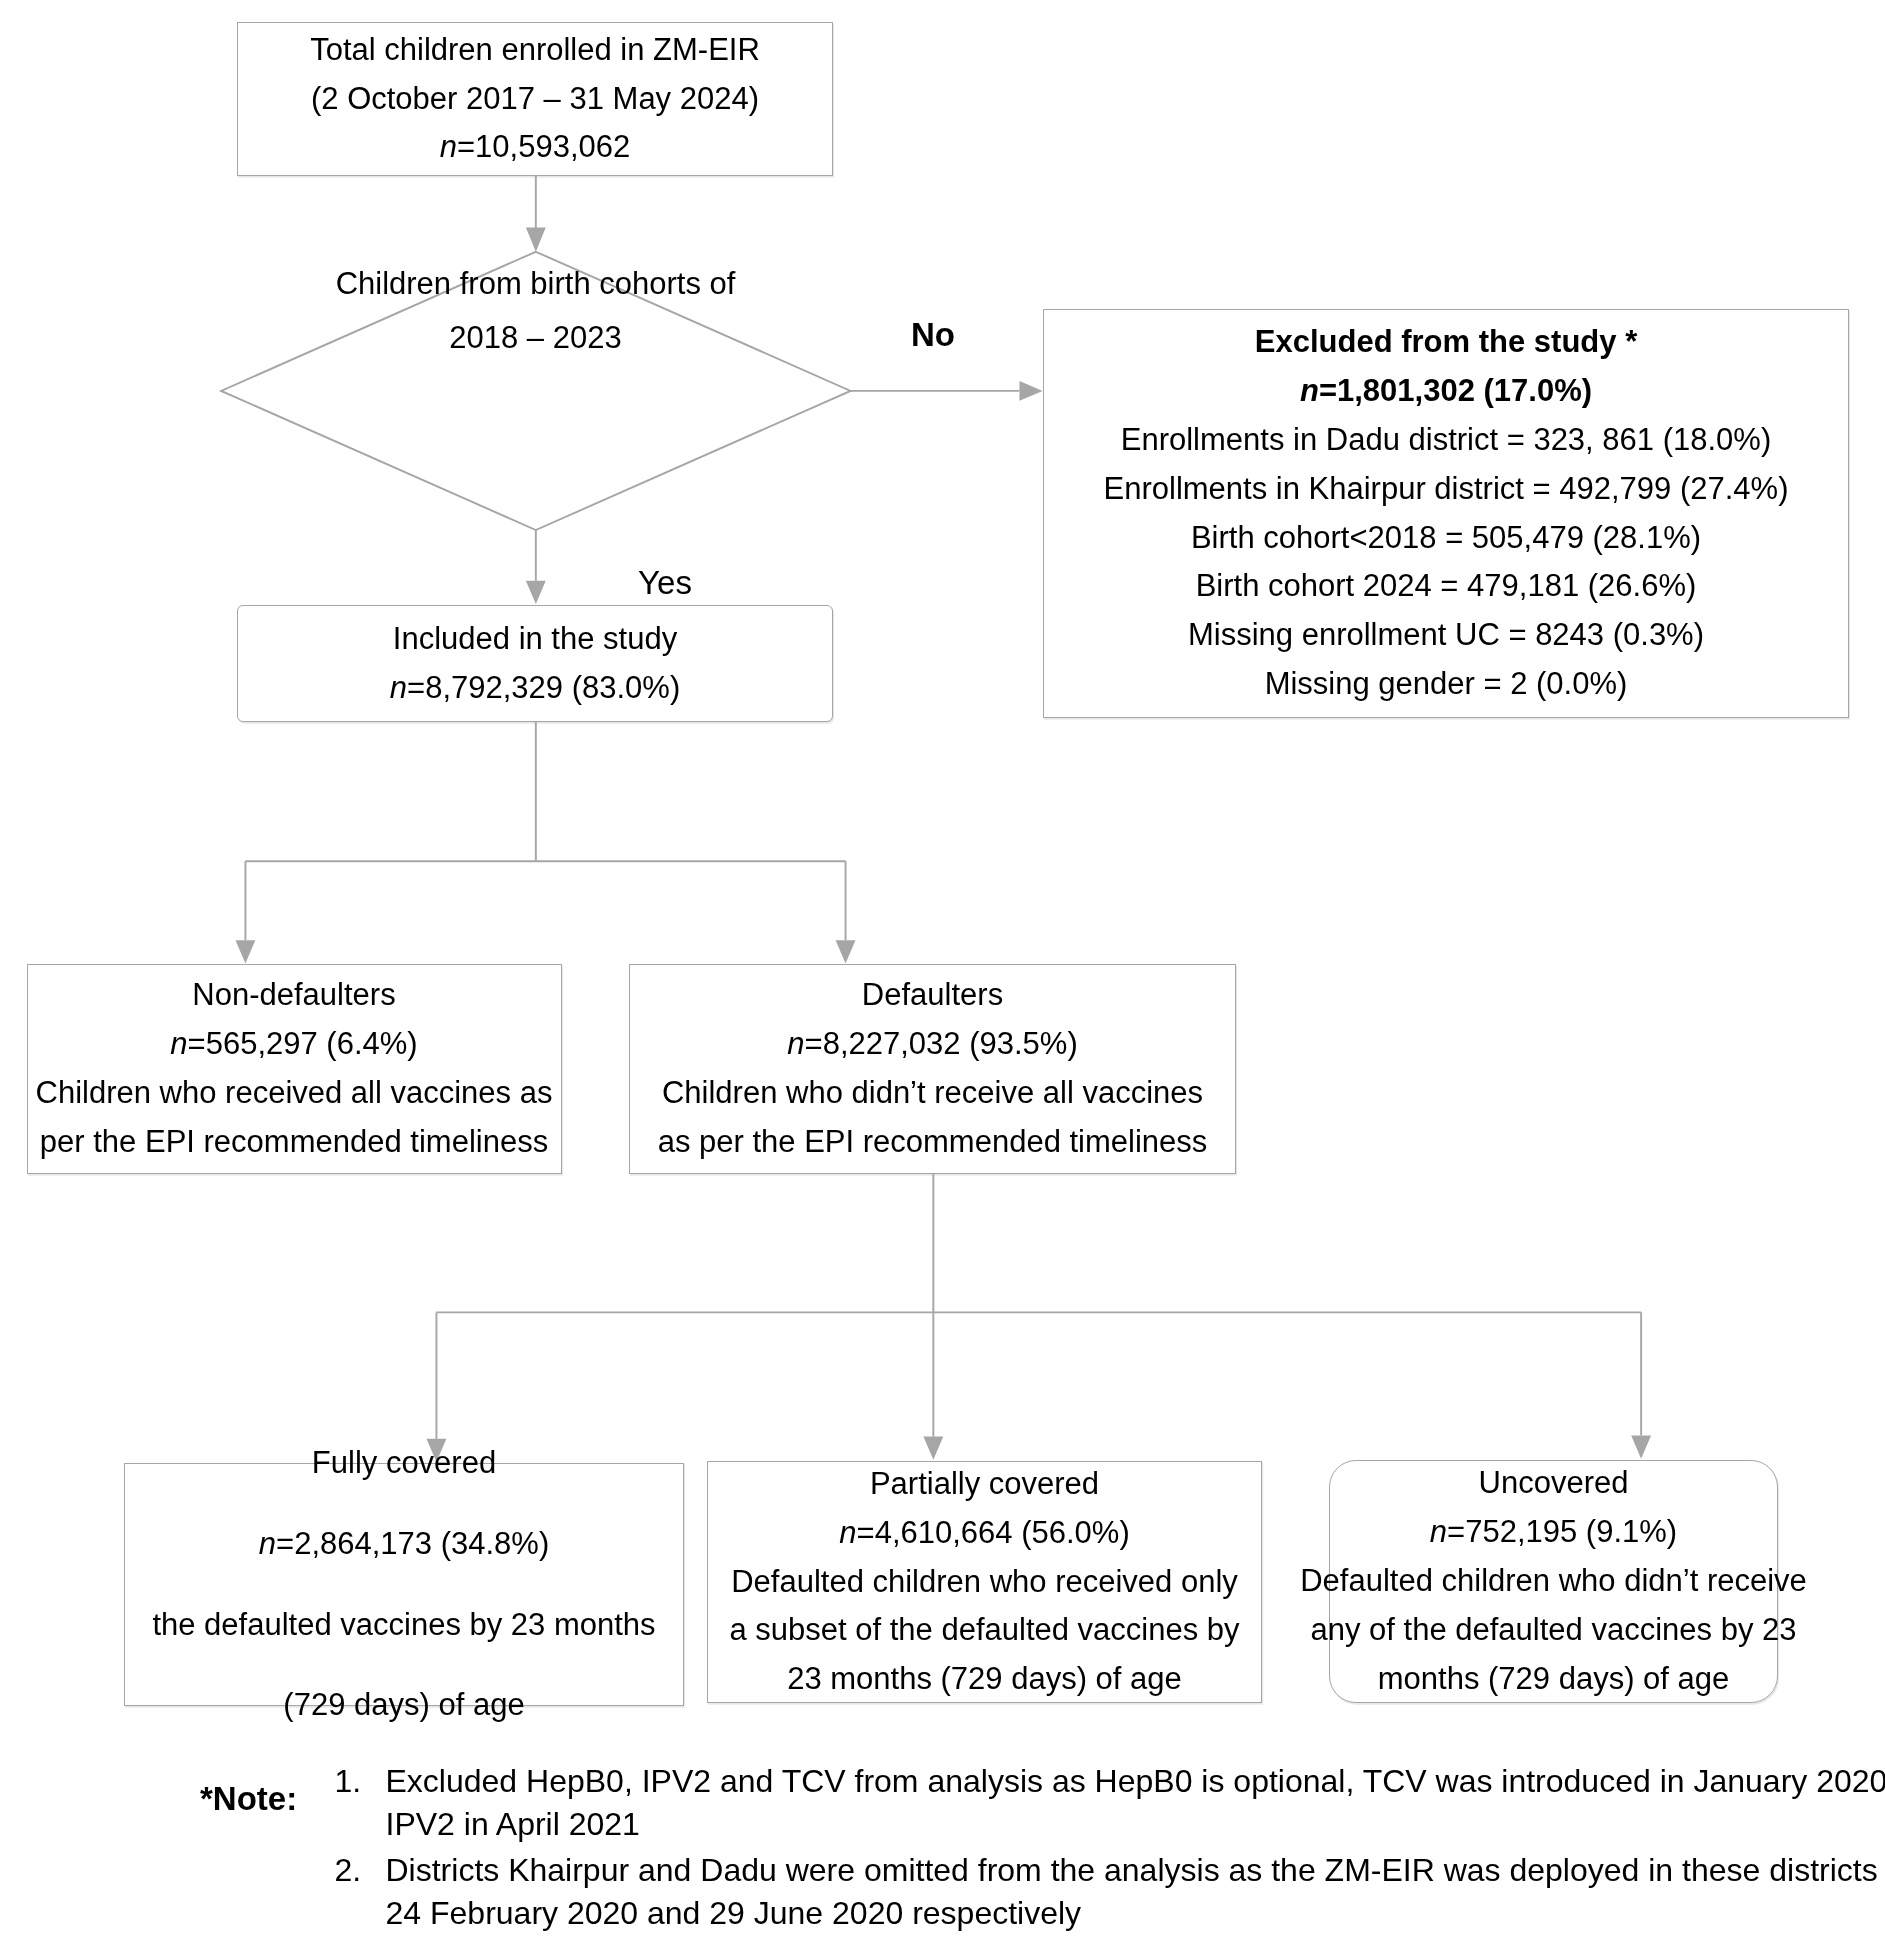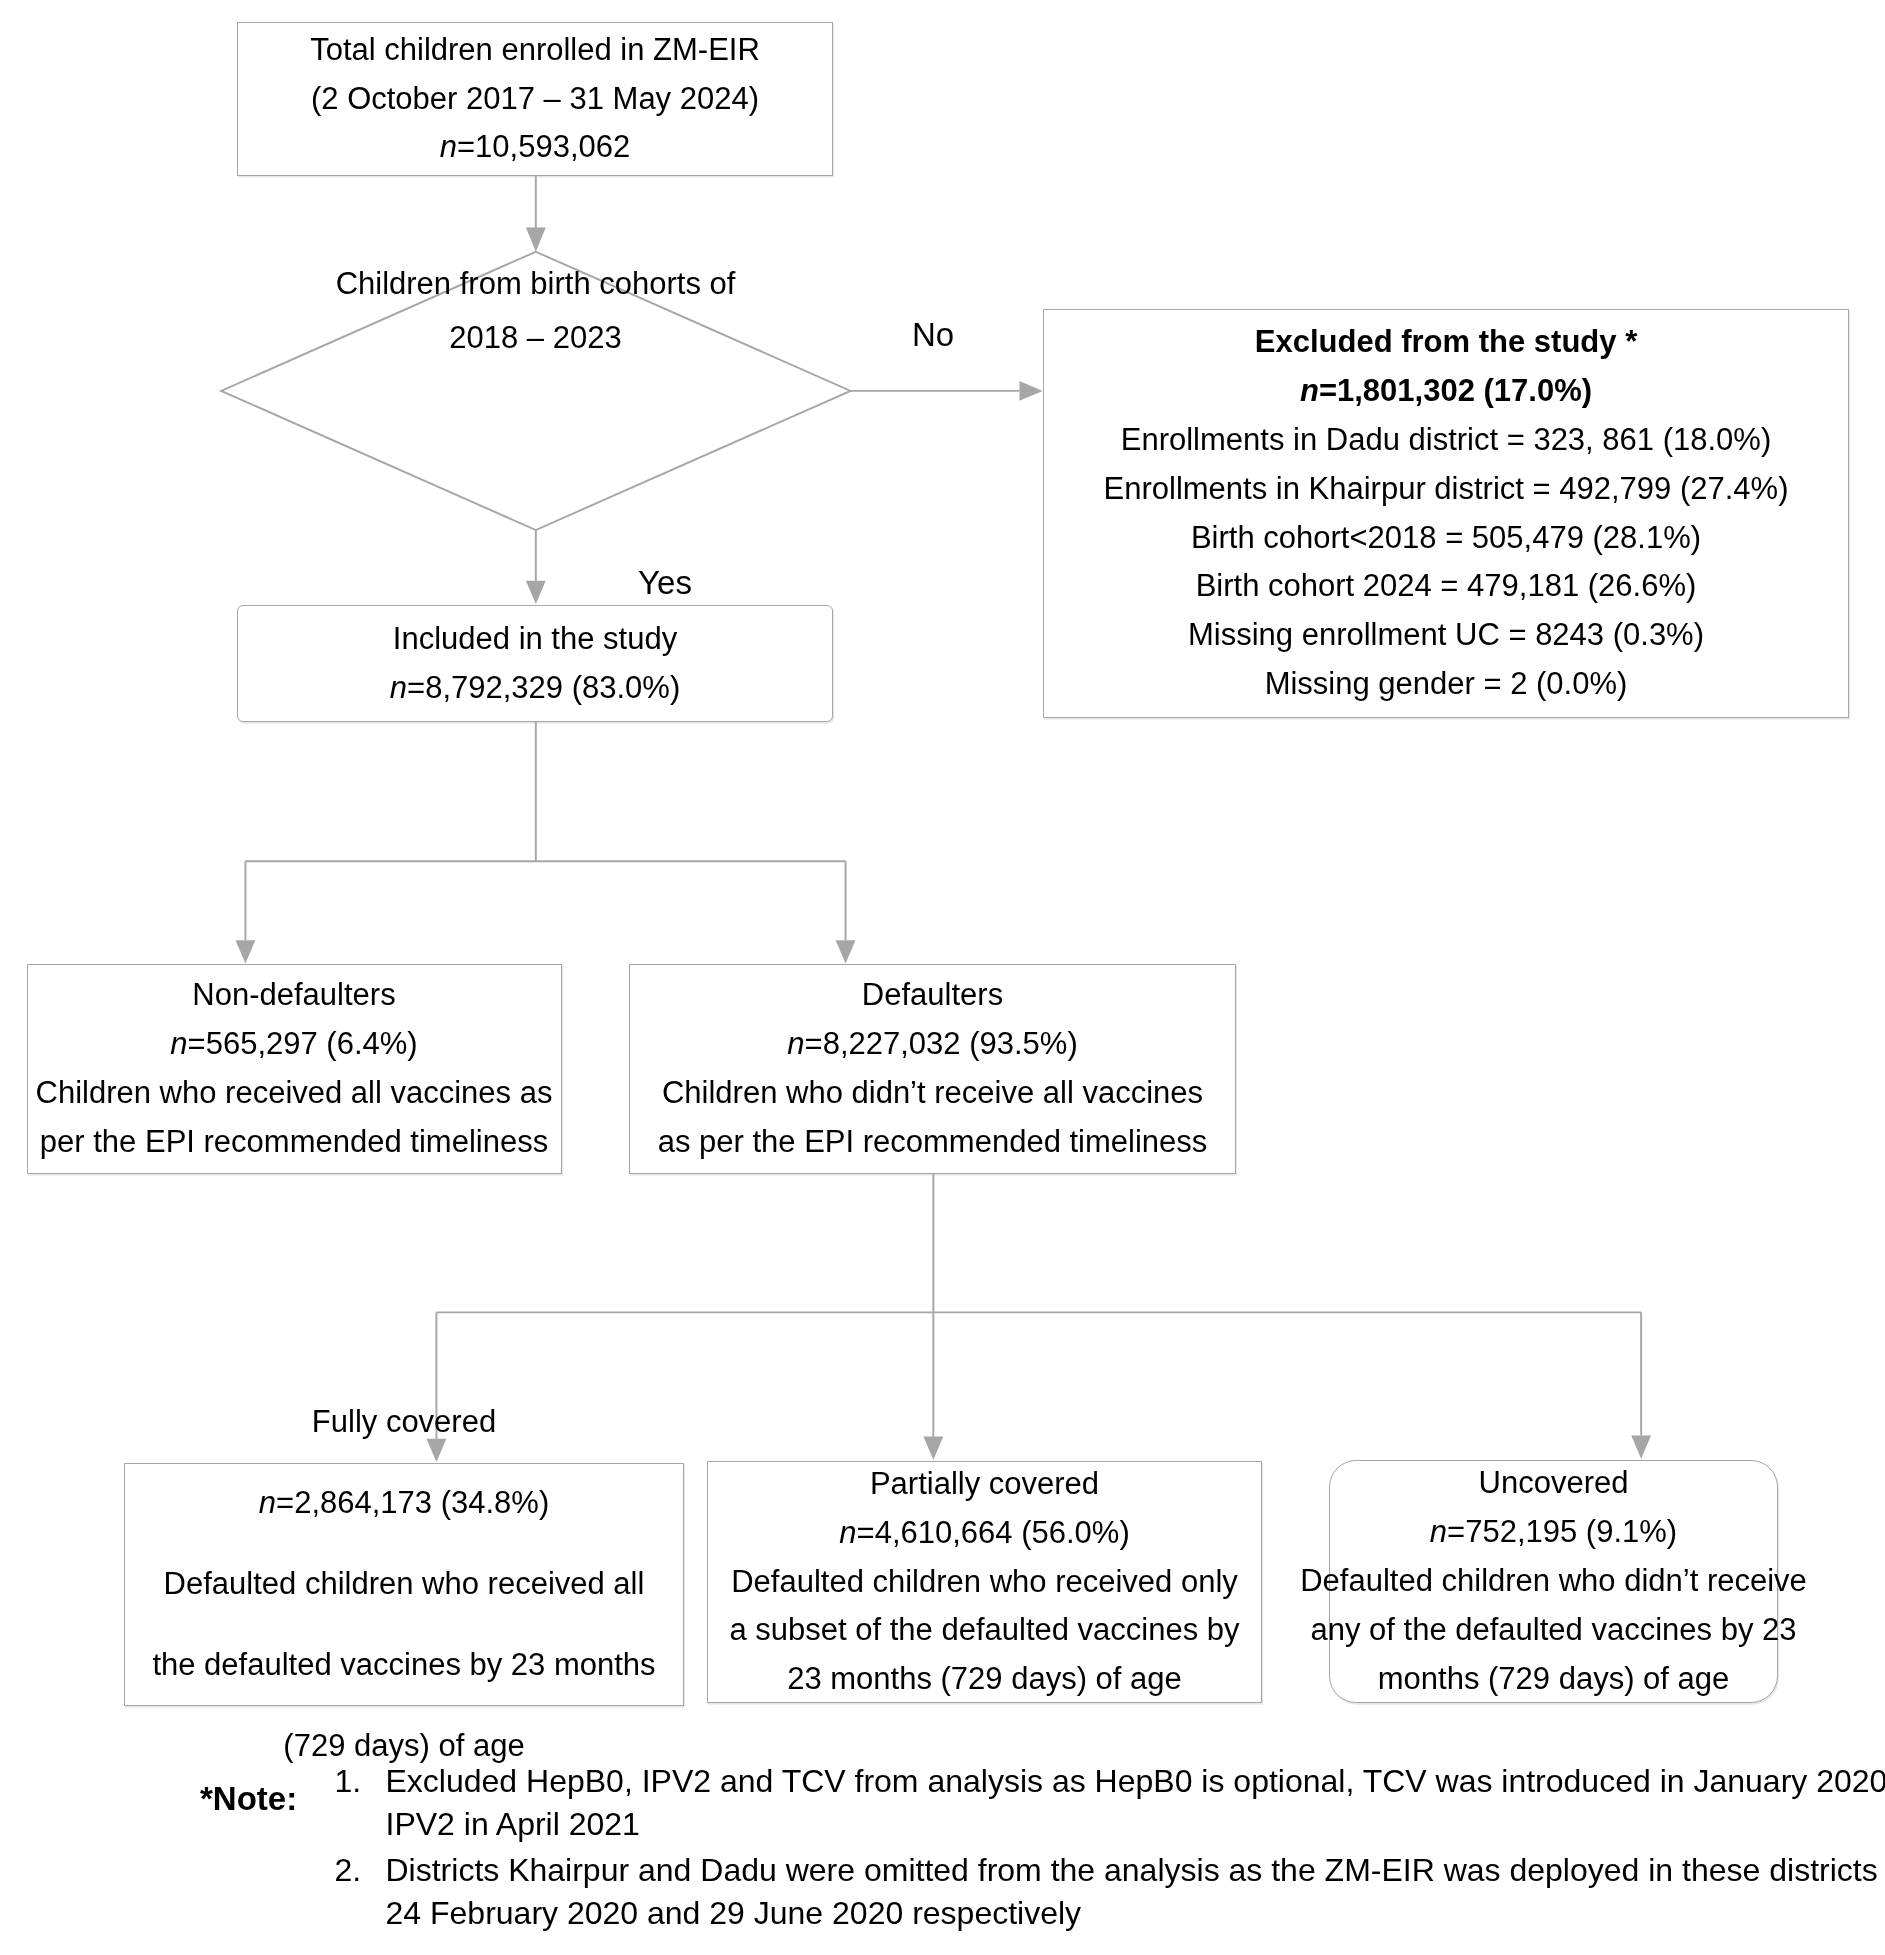--- a/index.html
+++ b/index.html
@@ -44,21 +44,21 @@
   
   #node-total{left:237px;top:22px;width:596px;height:154px;}
   #node-excluded{left:1043px;top:309px;width:806px;height:409px;}
   #node-included{left:237px;top:605px;width:596px;height:117px;border-radius:6px;}
   #node-nondefaulters{left:26.5px;top:964px;width:535px;height:210px;}
   #node-defaulters{left:629px;top:964px;width:607px;height:210px;}
   #node-fully{left:124px;top:1463px;width:560px;height:243px;gap:32px;}
   #node-partially{left:707px;top:1461px;width:555px;height:242px;}
   #node-uncovered{left:1329px;top:1460px;width:449px;height:243px;border-radius:27px;}
   #decision-text{left:221px;top:257px;width:629px;height:267px;}
-  #label-no{left:878px;top:316px;width:110px;}
+  #label-no{left:878px;top:316px;width:110px;font-weight:bold;}
   #label-yes{left:607px;top:564px;width:116px;}
   #note-title{left:200px;top:1780px;}
   #note-list{left:287px;top:1760px;width:1590px;}
 </style>
 </head>
 <body>
 
 <svg class="connectors" viewBox="0 0 3415 3541" xmlns="http://www.w3.org/2000/svg">
 
   <g>
@@ -149,21 +149,20 @@
 <div class="box" id="node-defaulters">
     <div class="line">Defaulters</div>
     <div class="line"><i>n</i>=8,227,032 (93.5%)</div>
     <div class="line">Children who didn’t receive all vaccines</div>
     <div class="line">as per the EPI recommended timeliness</div>
   </div>
 
 <div class="box" id="node-fully">
     <div class="line">Fully covered</div>
     <div class="line"><i>n</i>=2,864,173 (34.8%)</div>
-    <div class="line">Defaulted children who received all</div>
     <div class="line">the defaulted vaccines by 23 months</div>
     <div class="line">(729 days) of age</div>
   </div>
 
 <div class="box" id="node-partially">
     <div class="line">Partially covered</div>
     <div class="line"><i>n</i>=4,610,664 (56.0%)</div>
     <div class="line">Defaulted children who received only</div>
     <div class="line">a subset of the defaulted vaccines by</div>
     <div class="line">23 months (729 days) of age</div>

